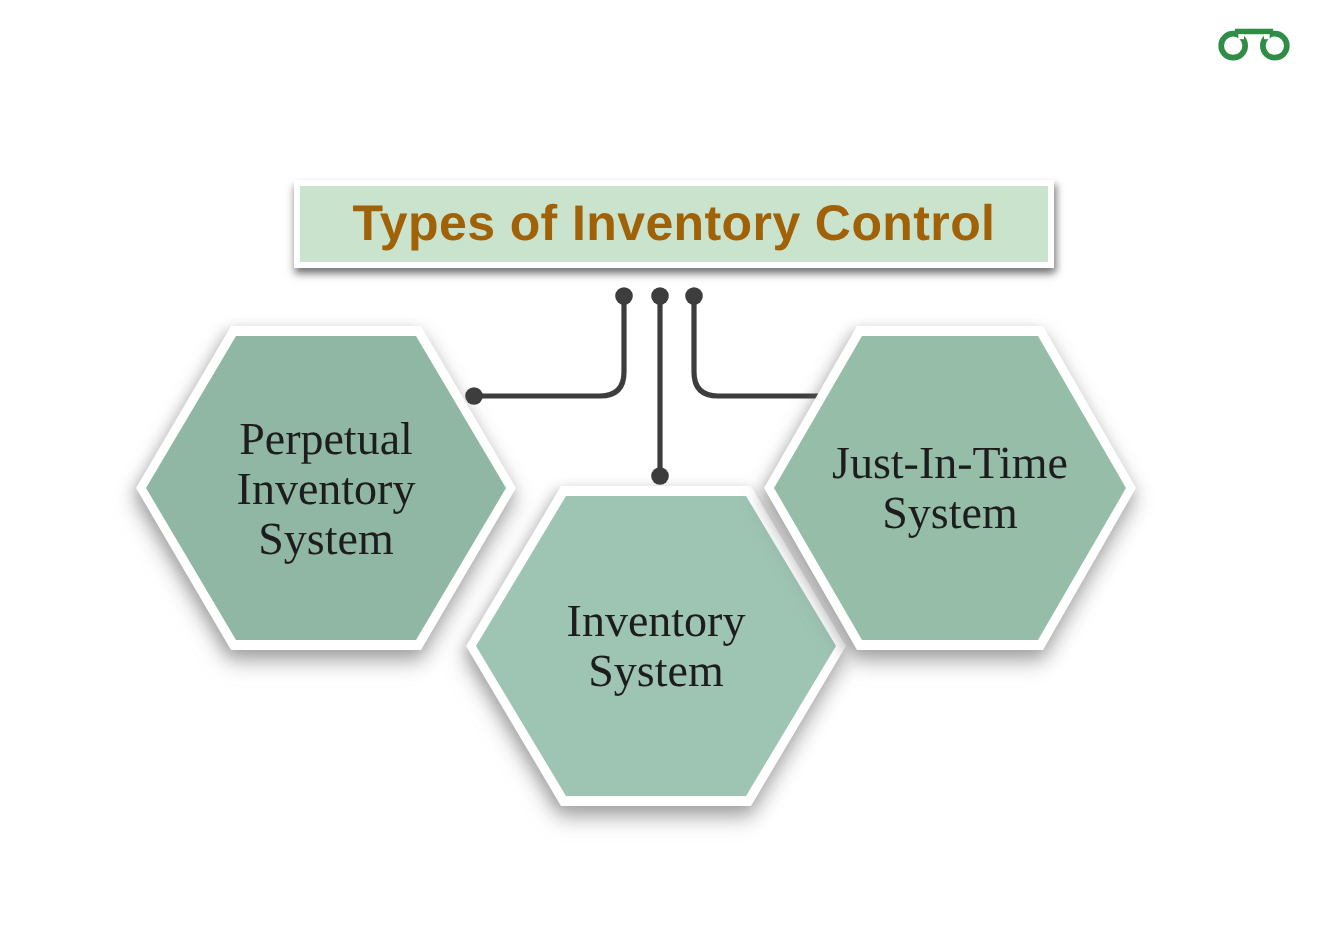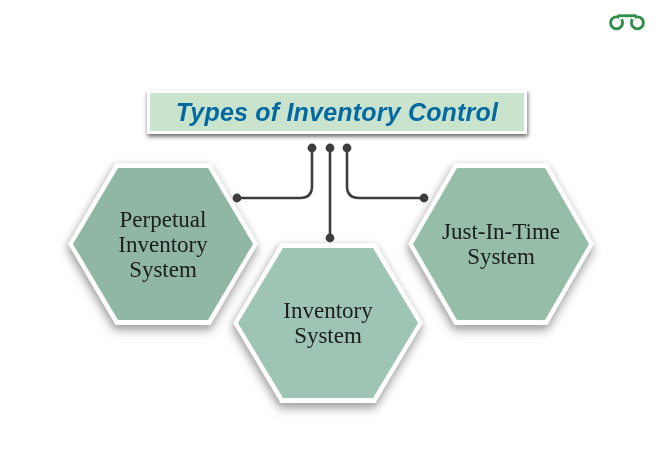--- a/index.html
+++ b/index.html
@@ -76,41 +76,41 @@
     justify-content: center;
     text-align: center;
     font-size: 23px;
     font-weight: 500;
     line-height: 25px;
     color: #1d1d1d;
     font-family: Liberation Serif, serif;
   }
   .hex-left   { left: 68px;  top: 163px; width: 190px; height: 162px; }
   .hex-center { left: 233px; top: 243px; width: 190px; height: 160px; }
-  .hex-right  { left: 408px; top: 163px; width: 186px; height: 162px; }
+  .hex-right  { left: 382px; top: 163px; width: 186px; height: 162px; }
 </style>
 </head>
 <body>
 
 <div class="canvas">
 
   <svg class="logo" viewBox="0 0 48 24">
     <g fill="none" stroke-width="3.4" aria-label="GeeksforGeeks" style="stroke: rgb(47, 141, 70);">
       <line x1="12.5" y1="5.7" x2="35.5" y2="5.7"></line>
       <circle cx="11.5" cy="14.2" r="7.2"></circle>
       <circle cx="36.5" cy="14.2" r="7.2"></circle>
     </g>
     <g fill="#ffffff" stroke="none">
       <rect x="14.6" y="7.3" width="3.4" height="3.0"></rect>
       <rect x="30.0" y="7.3" width="3.4" height="3.0"></rect>
     </g>
   </svg>
 
   <div class="title-box" style="background-color: rgb(201, 227, 205);">
-    <span class="title-text" style="color: #0369a1; font-style: italic;">Types of Inventory Control</span>
+    <span class="title-text" style="color: #a16207;">Types of Inventory Control</span>
   </div>
 
   <svg class="connectors" viewBox="0 0 660 472">
     <g fill="none" stroke-width="2.6" style="stroke: rgb(61, 61, 61);">
       <path d="M312 148 V186 Q312 198 300 198 H238"></path>
       <path d="M330 148 V237"></path>
       <path d="M347 148 V186 Q347 198 359 198 H423"></path>
     </g>
     <g stroke="none" style="fill: rgb(61, 61, 61);">
       <circle cx="312" cy="148" r="4.4"></circle>

